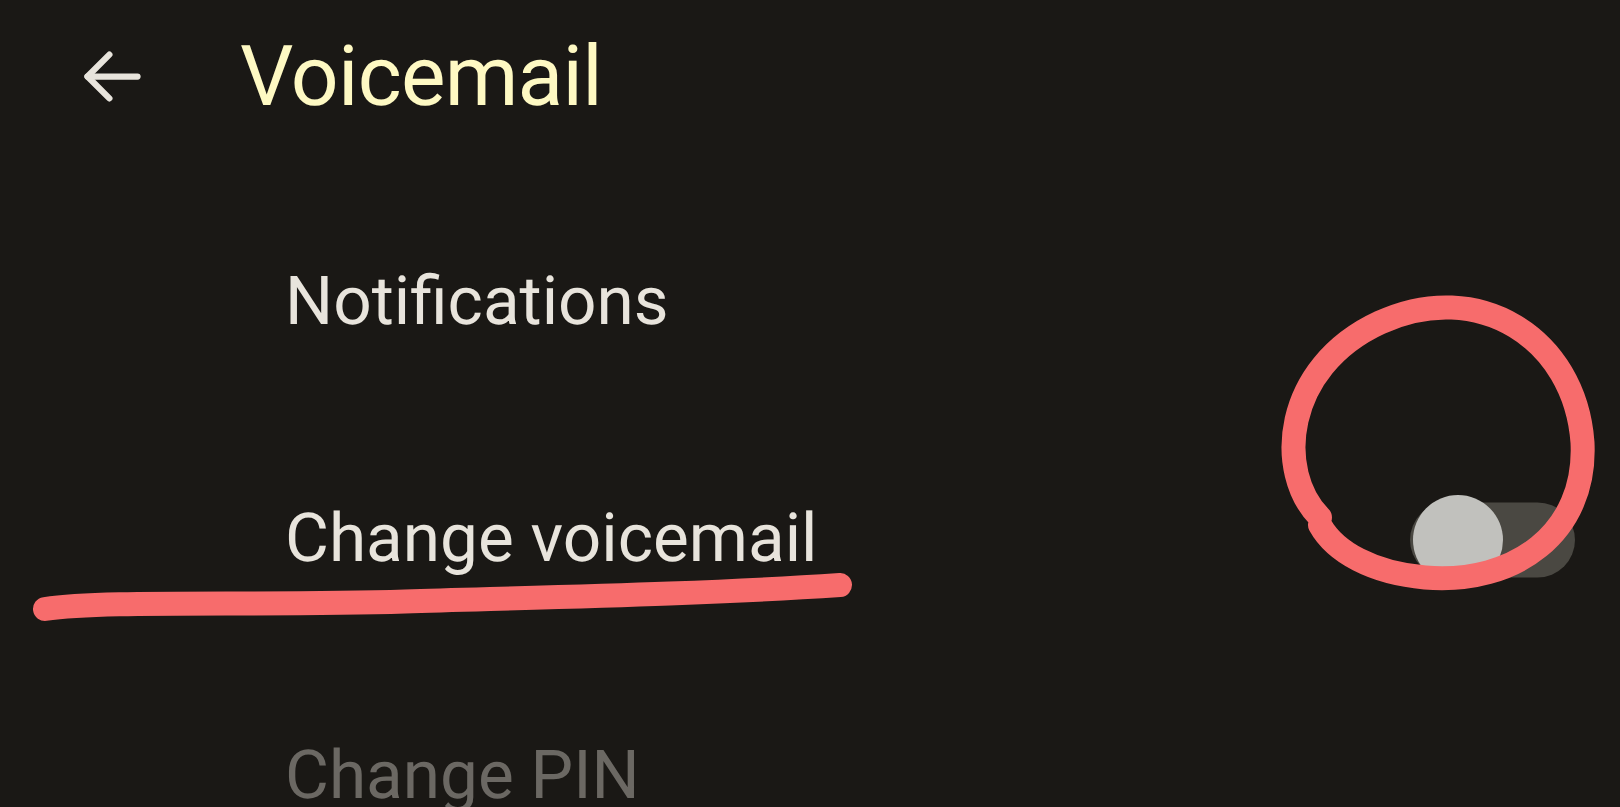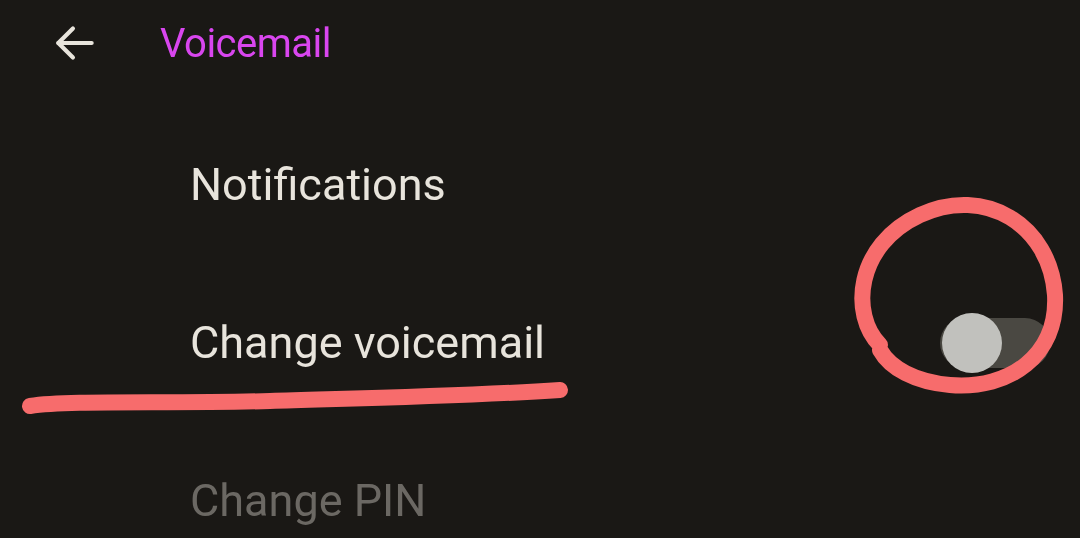--- a/index.html
+++ b/index.html
@@ -27,32 +27,32 @@
       align-items: center;
       justify-content: center;
       cursor: pointer;
     }
     .back-arrow svg {
       width: 50px;
       height: 50px;
       stroke: #e8e4dc;
     }
     .page-title {
-      color: #d946ef;
-      font-size: 40px;
+      color: #fef9c3;
+      font-size: 56px;
       font-weight: 400;
       letter-spacing: -0.5px;
     }
     .settings-list {
       padding-left: 190px;
       padding-top: 90px;
     }
     .settings-item {
       display: flex;
-      align-items: center;
+      align-items: flex-end;
       justify-content: space-between;
       margin-bottom: 105px;
       cursor: pointer;
     }
     .settings-label {
       color: #e8e4dc;
       font-size: 45px;
       font-weight: 400;
     }
     .settings-label.disabled {

